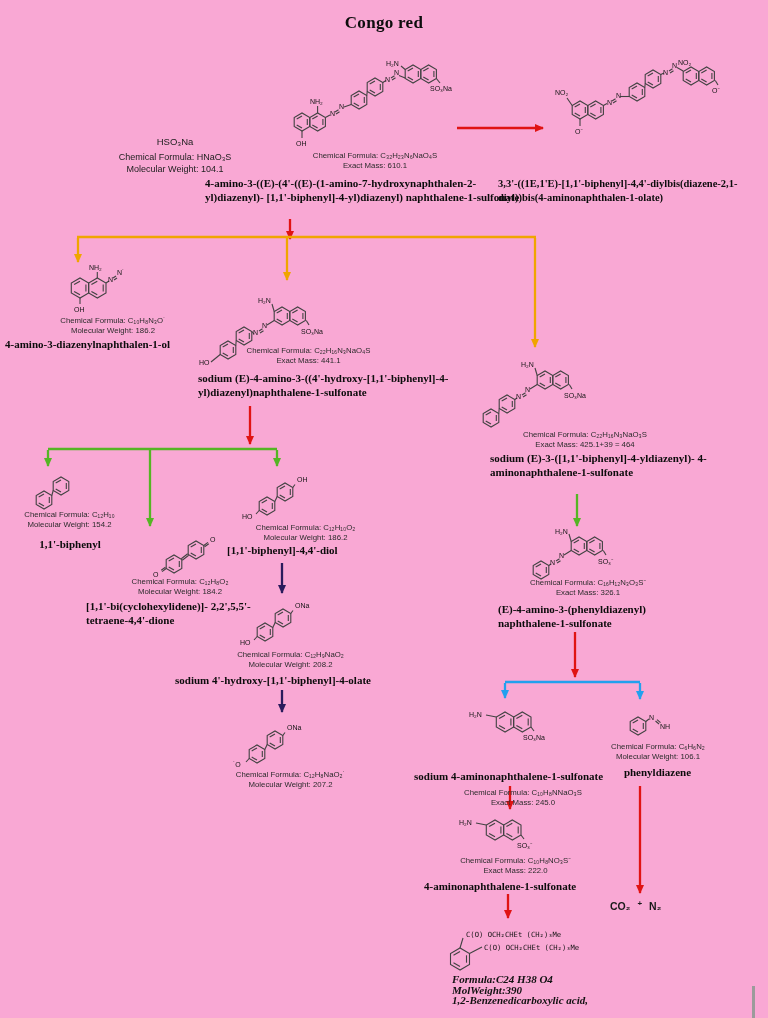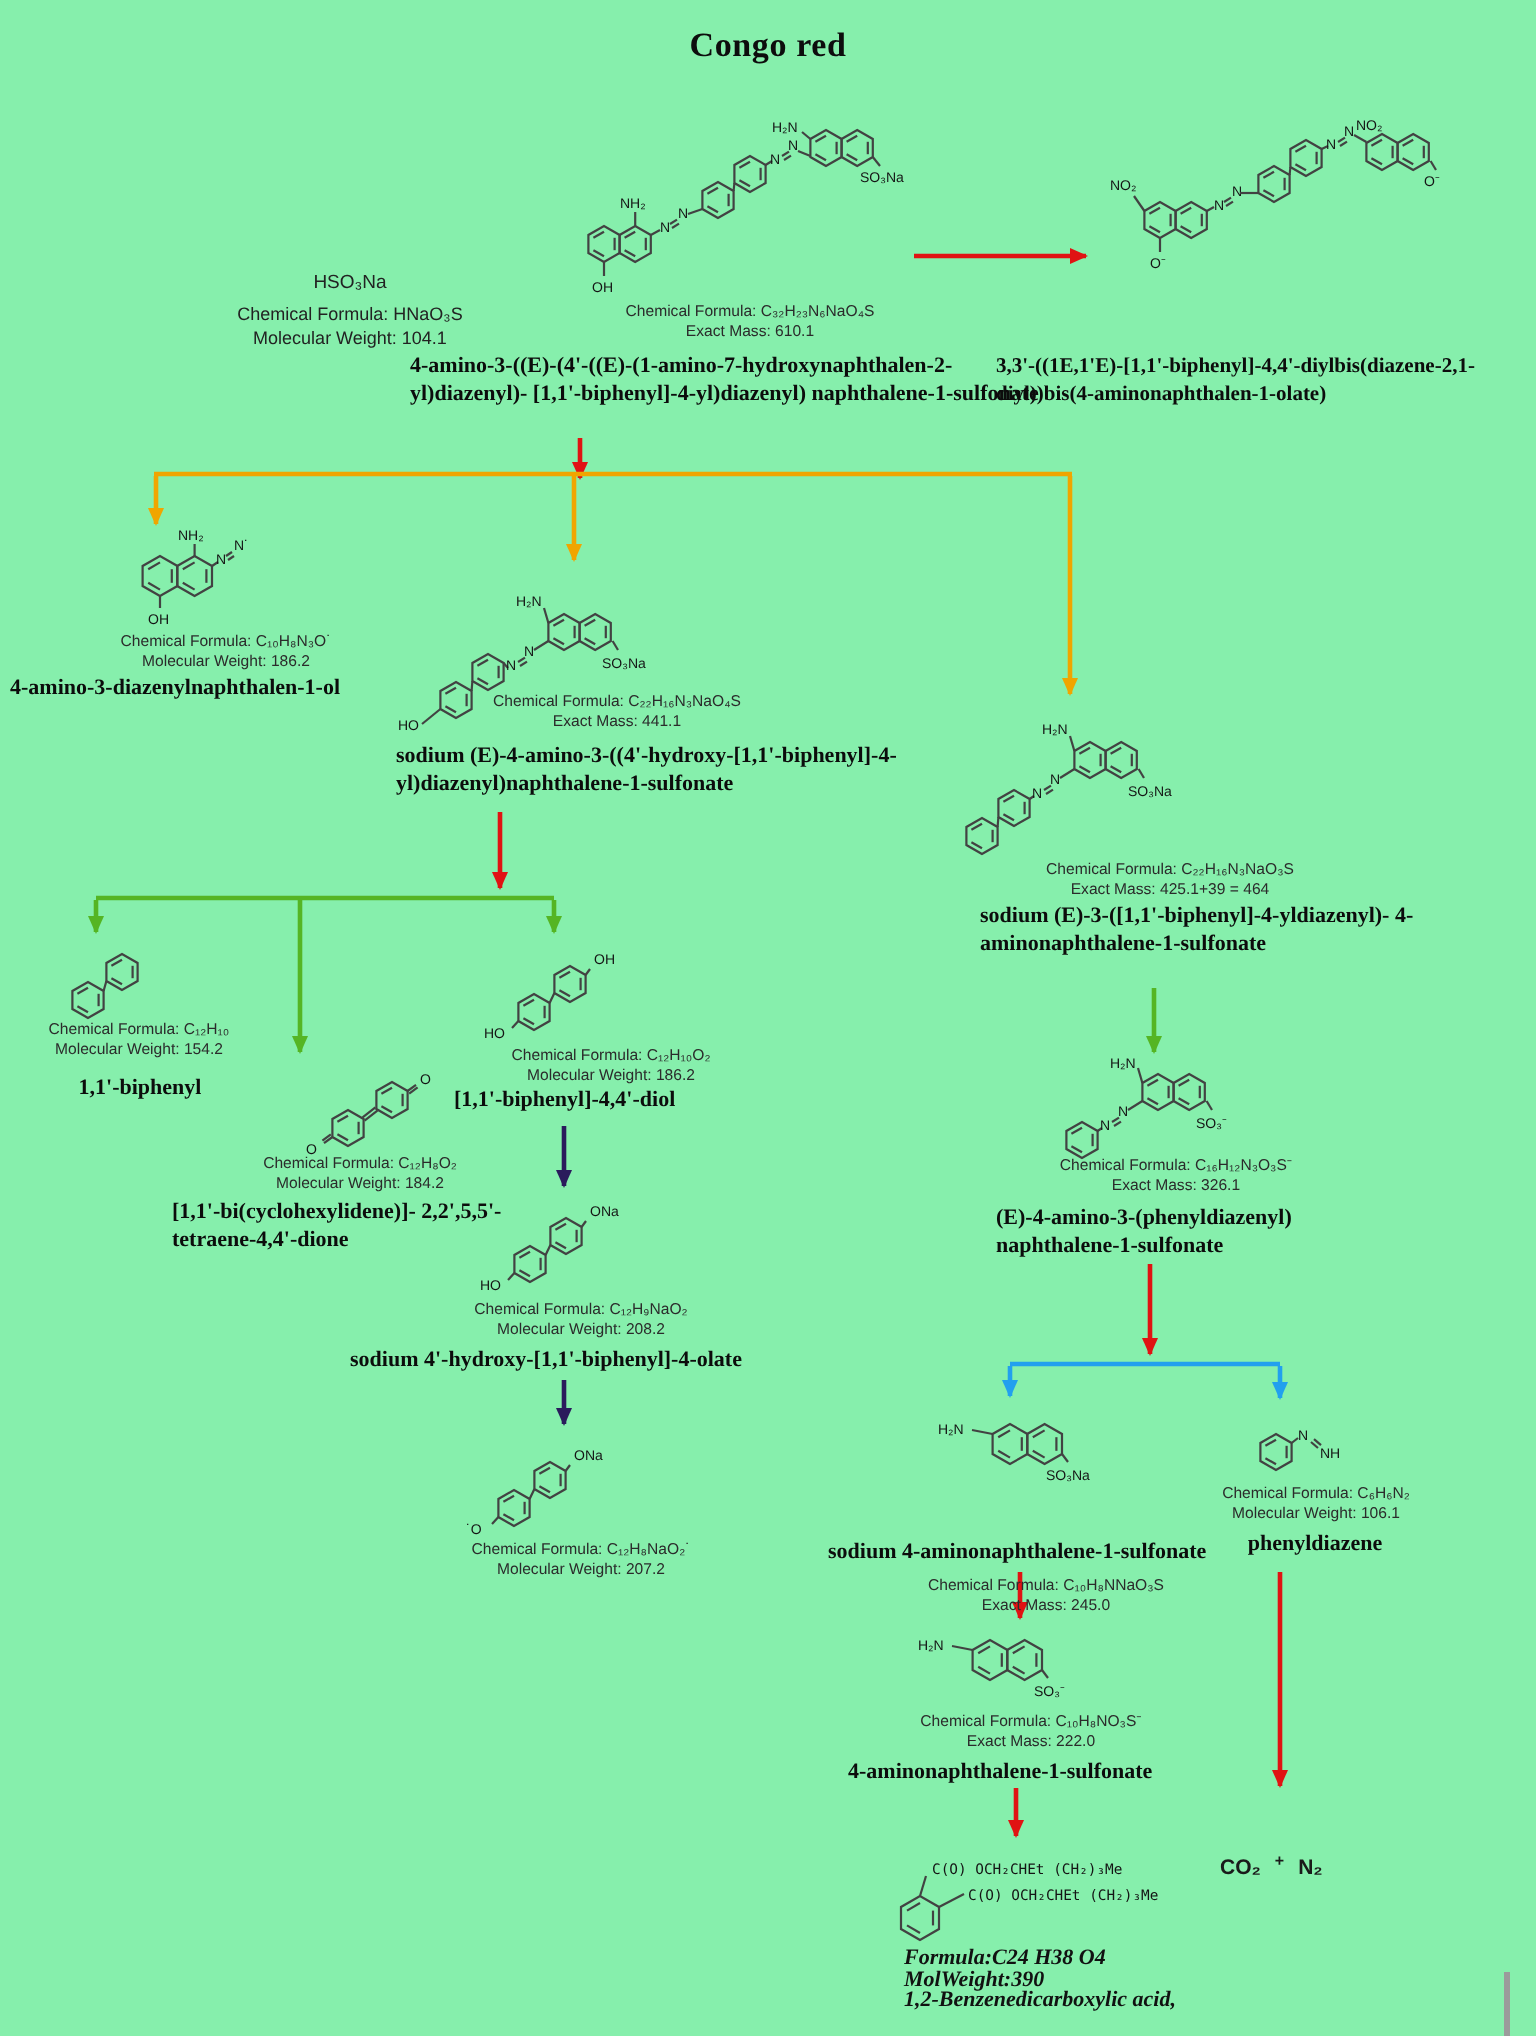--- a/index.html
+++ b/index.html
@@ -1,37 +1,37 @@
 <!DOCTYPE html>
 <html><head>
 <meta charset="utf-8">
 <style>
   html,body{margin:0;padding:0;background:#f7f6f3;}
-  #canvas{position:relative;width:768px;height:1018px;background:#86efac;overflow:hidden;
+  #canvas{position:relative;width:768px;height:1018px;background:#f9a8d4;overflow:hidden;
           font-family:"Liberation Sans",sans-serif;color:#1c1c1c;}
   #title{position:absolute;top:13px;left:0;width:768px;text-align:center;
          font:bold 17px "Liberation Serif",serif;color:#0d0d0d;letter-spacing:.3px;}
   svg.struct{position:absolute;overflow:visible;}
   svg.struct polygon{fill:none;stroke:#424242;stroke-width:1.1;}
   svg.struct line{stroke:#424242;stroke-width:1.1;}
   svg.struct text{font-family:"Liberation Sans",sans-serif;font-size:7px;fill:#141414;}
   svg.struct text.mono{font-family:"DejaVu Sans Mono",monospace;font-size:7.2px;}
   .fm{position:absolute;font-size:7.8px;line-height:10px;color:#2b2b2b;text-align:center;}
   .nm{position:absolute;font-family:"Liberation Serif",serif;font-weight:bold;font-size:11px;
       line-height:13.5px;color:#0c0c0c;}
   .nm.center{text-align:center;}
   .nowrap{white-space:nowrap;}
   #bisulfite{position:absolute;left:86px;top:136px;width:178px;text-align:center;color:#222;}
   #bisulfite .big{font-size:9.5px;margin-bottom:4px;}
   #bisulfite .sm{font-size:9px;line-height:12px;}
   #arrows{position:absolute;left:0;top:0;pointer-events:none;}
   #arrows line{stroke-width:2.3;fill:none;}
   #phthal-text{position:absolute;left:452px;top:974px;width:210px;
       font-family:"Liberation Serif",serif;font-weight:bold;font-size:11px;line-height:10.5px;color:#111;font-style:italic;}
-  #co2n2{position:absolute;left:610px;top:899px;width:110px;font-weight:bold;font-size:10.5px;color:#1a1a1a;margin-top:27px;}
+  #co2n2{position:absolute;left:610px;top:899px;width:110px;font-weight:bold;font-size:10.5px;color:#1a1a1a;}
   #co2n2 .plus{vertical-align:4px;font-size:8px;margin:0 7px;}
   #scrollfrag{position:absolute;left:752px;top:986px;width:3px;height:32px;background:#9b9b9b;}
 </style>
 </head>
 <body>
 
 <div id="canvas">
 
   <div id="title">Congo red</div>
 

